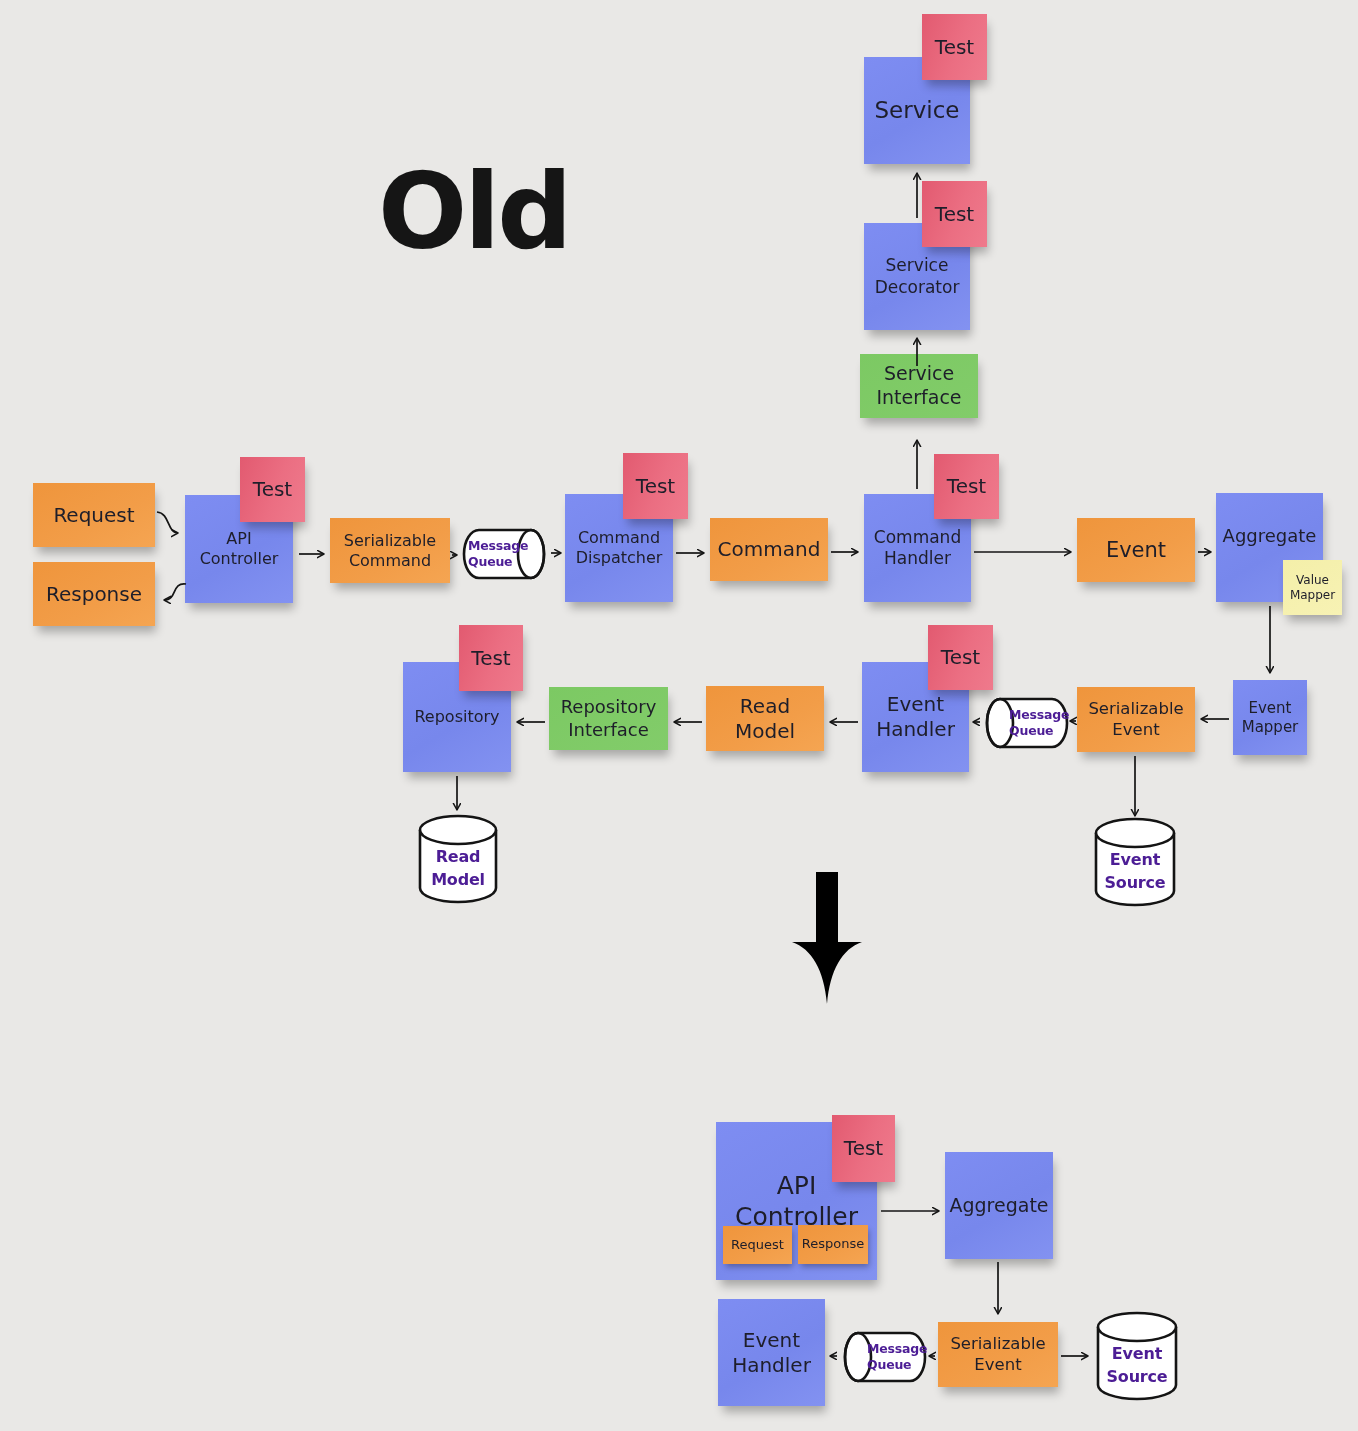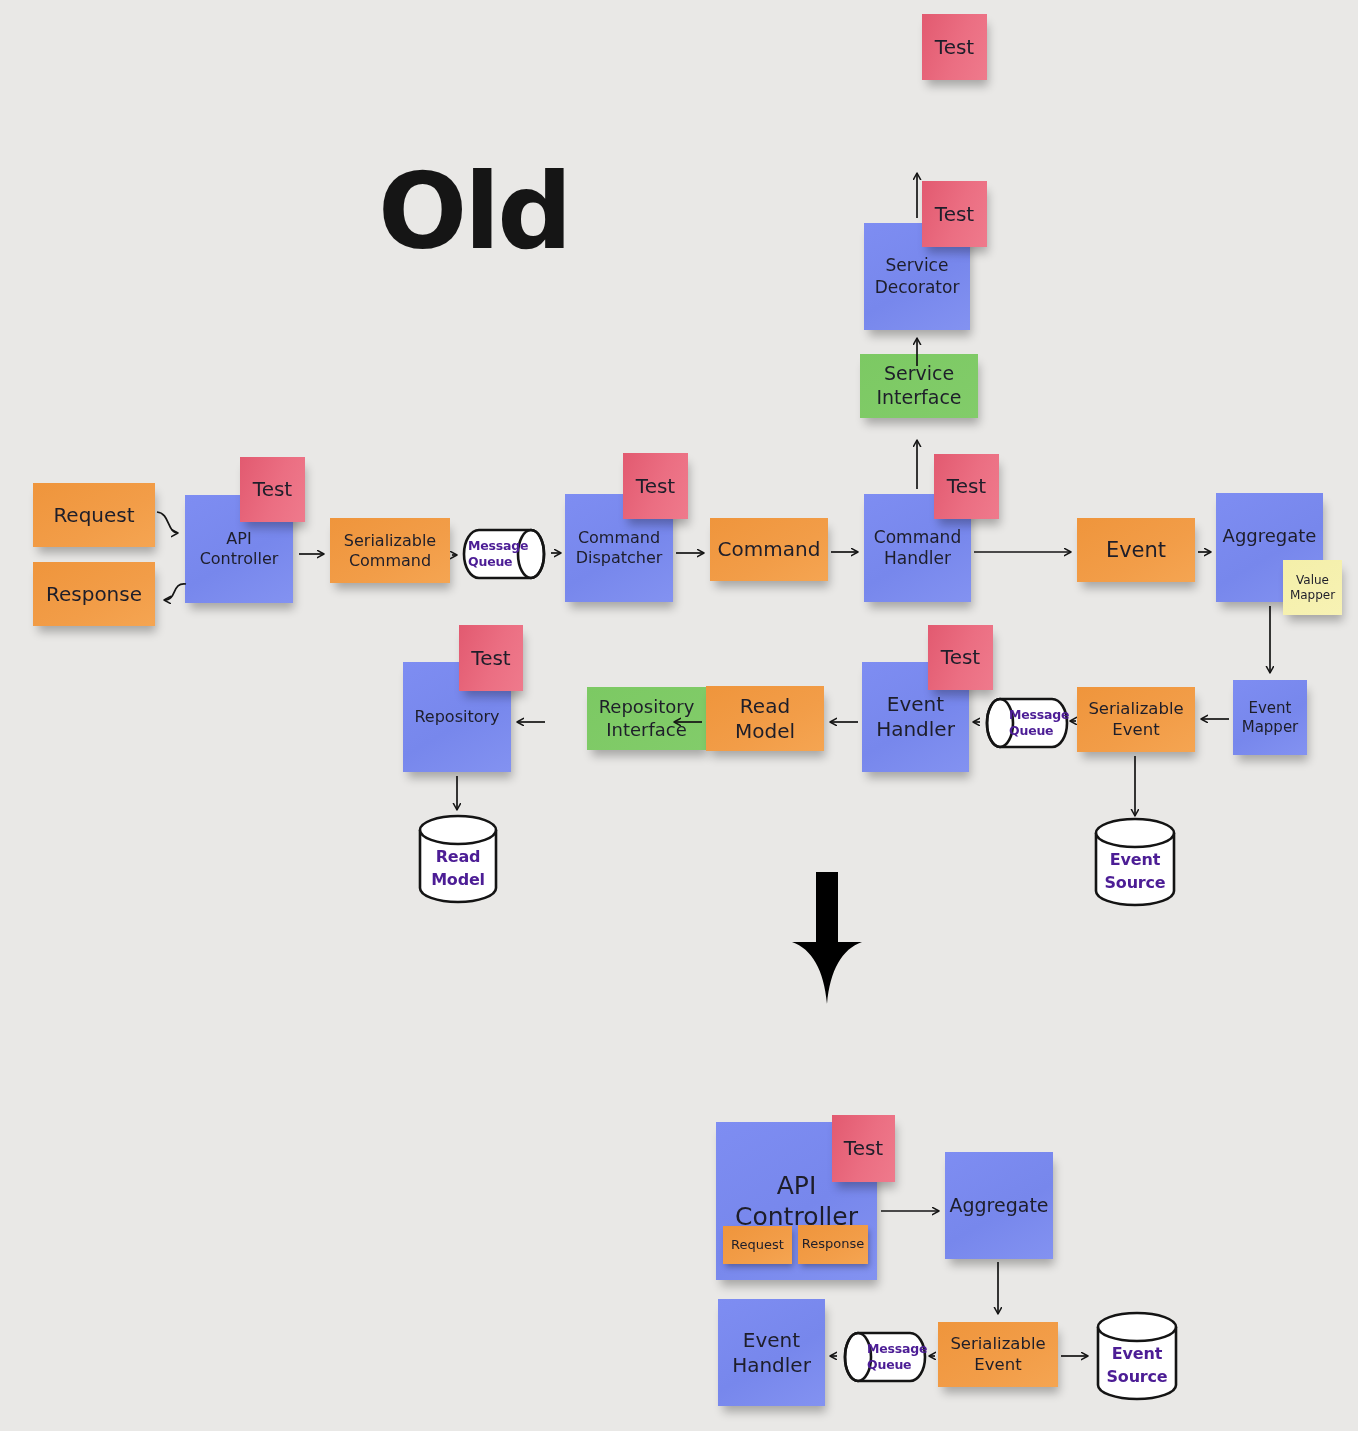--- a/index.html
+++ b/index.html
@@ -71,20 +71,21 @@
       <line x1="935" y1="1356" x2="929" y2="1356" marker-end="url(#arr)"></line>
       <line x1="837" y1="1356" x2="830" y2="1356" marker-end="url(#arr)"></line>
     </g>
 
     <path d="M816 872 L838 872 L838 942 L862 942 C842 949 830 970 827 1004 C824 970 812 949 792 942 L816 942 Z" fill="#000" stroke="none"></path>
   </svg>
 
   <div class="title" style="left:378px;top:160px;">Old</div>
 
   <div class="note pink test z3" style="left:922px;top:14px;width:65px;height:66px;">Test</div>
+  <div class="note blue z2" style="left:864px;top:57px;width:106px;height:107px;font-size:23px;">Service</div>
 
   <div class="note pink test z3" style="left:922px;top:181px;width:65px;height:66px;">Test</div>
   <div class="note blue z2" style="left:864px;top:223px;width:106px;height:107px;font-size:17px;">Service Decorator</div>
 
   <div class="note green z2" style="left:860px;top:354px;width:118px;height:64px;font-size:19px;">Service Interface</div>
 
   <div class="note orange z2" style="left:33px;top:483px;width:122px;height:64px;font-size:20px;">Request</div>
   <div class="note orange z2" style="left:33px;top:562px;width:122px;height:64px;font-size:20px;">Response</div>
 
   <div class="note pink test z3" style="left:240px;top:457px;width:65px;height:65px;">Test</div>
@@ -109,21 +110,21 @@
   <div class="note blue z2" style="left:864px;top:494px;width:107px;height:108px;font-size:17px;">Command Handler</div>
 
   <div class="note orange z2" style="left:1077px;top:518px;width:118px;height:64px;font-size:21px;">Event</div>
 
   <div class="note blue z2" style="left:1216px;top:493px;width:107px;height:109px;font-size:18px;align-items:flex-start;padding-top:32px;">Aggregate</div>
   <div class="note yellow z3" style="left:1283px;top:560px;width:59px;height:55px;font-size:12px;">Value Mapper</div>
 
   <div class="note pink test z3" style="left:459px;top:625px;width:64px;height:66px;">Test</div>
   <div class="note blue z2" style="left:403px;top:662px;width:108px;height:110px;font-size:16px;">Repository</div>
 
-  <div class="note green z2" style="left:549px;top:687px;width:119px;height:63px;font-size:18px;margin-left:38px;">Repository Interface</div>
+  <div class="note green z2" style="left:549px;top:687px;width:119px;height:63px;font-size:18px;">Repository Interface</div>
 
   <div class="note orange z2" style="left:706px;top:686px;width:118px;height:65px;font-size:20px;">Read Model</div>
 
   <div class="note pink test z3" style="left:928px;top:625px;width:65px;height:65px;">Test</div>
   <div class="note blue z2" style="left:862px;top:662px;width:107px;height:110px;font-size:20px;">Event Handler</div>
 
   <div class="cyl" style="left:982px;top:696px;width:88px;height:54px;">
     <svg width="88" height="54" viewBox="0 0 88 54">
       <path d="M18 3 L70 3 A15 24 0 0 1 70 51 L18 51 A13 24 0 0 1 18 3 Z" fill="#ffffff" stroke="#141414" stroke-width="2.6"></path>
       <ellipse cx="18" cy="27" rx="13" ry="24" fill="none" stroke="#141414" stroke-width="2.6"></ellipse>

